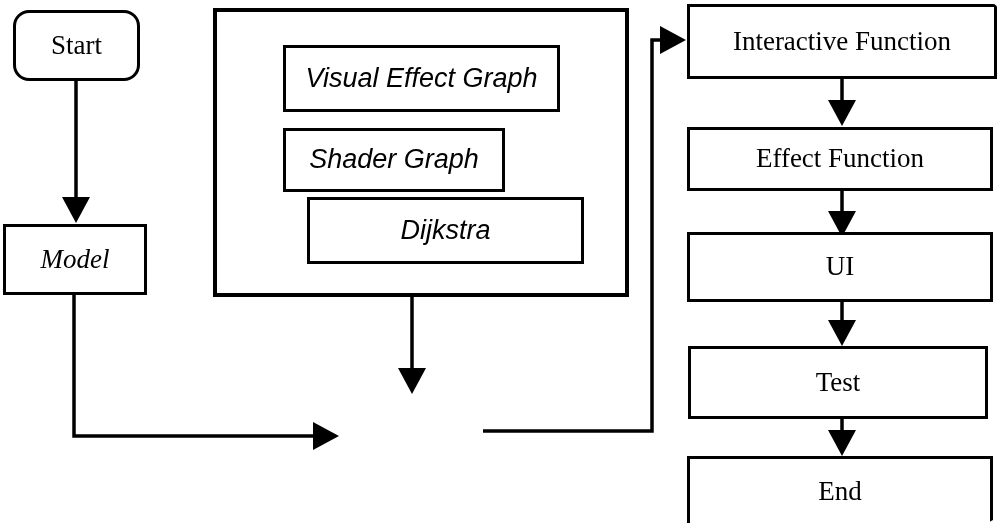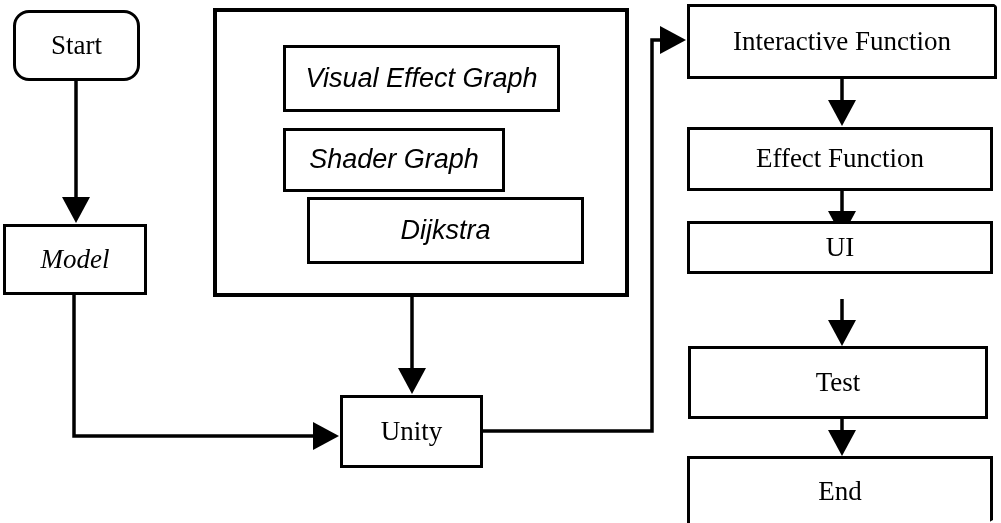--- a/index.html
+++ b/index.html
@@ -56,21 +56,21 @@
   
   #n-start  { left: 13px;  top: 10px;  width: 127px; height: 71px; }
   #n-model  { left: 3px;   top: 224px; width: 144px; height: 71px; font-style: italic; }
   #g-tools  { left: 213px; top: 8px;   width: 416px; height: 289px; }
   #n-veg    { left: 283px; top: 45px;  width: 277px; height: 67px; }
   #n-sg     { left: 283px; top: 128px; width: 222px; height: 64px; }
   #n-dij    { left: 283px; top: 197px; width: 277px; height: 67px; margin-left: 24px; }
   #n-unity  { left: 340px; top: 395px; width: 143px; height: 73px; }
   #n-if     { left: 687px; top: 4px;   width: 310px; height: 75px; }
   #n-ef     { left: 687px; top: 127px; width: 306px; height: 64px; }
-  #n-ui     { left: 687px; top: 221px; width: 306px; height: 53px; font-family: Liberation Serif, serif; }
+  #n-ui     { left: 687px; top: 232px; width: 306px; height: 70px; font-family: Liberation Serif, serif; }
   #n-test   { left: 688px; top: 346px; width: 300px; height: 73px; }
   #n-end    { left: 687px; top: 456px; width: 306px; height: 71px; }
 </style>
 </head>
 <body>
 
 <div class="canvas">
 
   <svg class="connectors" viewBox="0 0 1001 523" xmlns="http://www.w3.org/2000/svg" fill="none" stroke="#000000" stroke-width="3.5">
 
@@ -130,23 +130,20 @@
   </div>
 
   <div id="n-sg" class="node sans">
     <span>Shader Graph</span>
   </div>
 
   <div id="n-dij" class="node sans">
     <span>Dijkstra</span>
   </div>
 
-  <div id="n-unity" class="node serif">
-    <span>Unity</span>
-  </div>
 
   <div id="n-if" class="node serif">
     <span>Interactive Function</span>
   </div>
 
   <div id="n-ef" class="node serif">
     <span>Effect Function</span>
   </div>
 
   <div id="n-ui" class="node serif">

